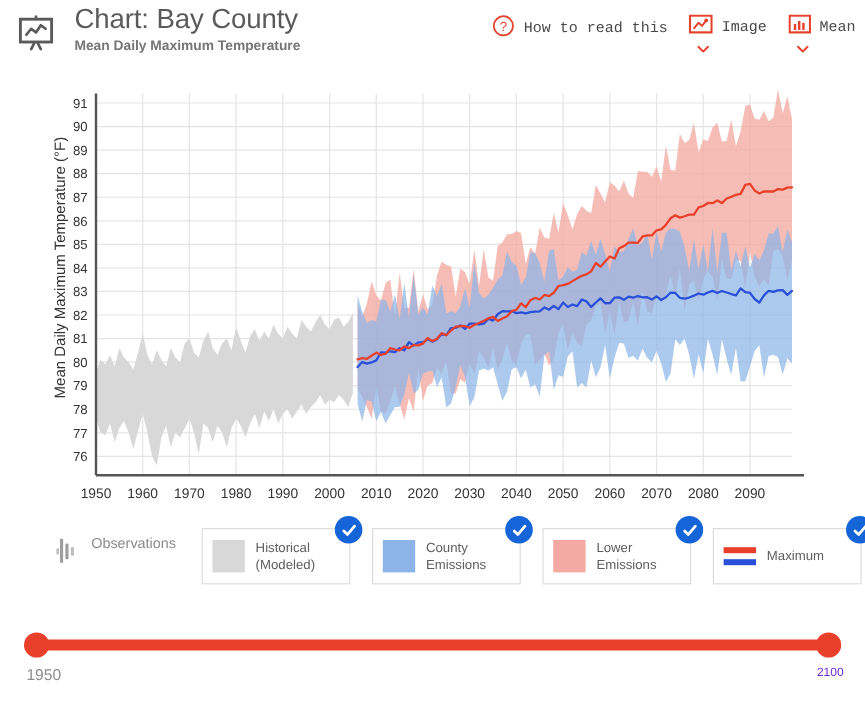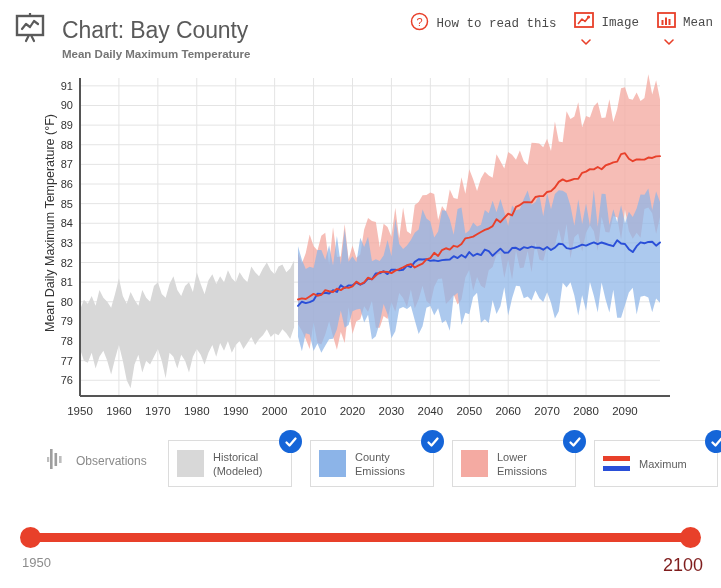--- a/index.html
+++ b/index.html
@@ -19,21 +19,21 @@
   
   #header {
     position: absolute; left: 0; top: 0;
     width: 721px; height: 56px;
   }
   #chart-board-icon {
     position: absolute; left: 10px; top: 8px;
     width: 40px; height: 40px;
   }
   #header-titles {
-    position: absolute; left: 62px; top: 16px;
+    position: absolute; left: 62px; top: 1px;
   }
   #page-title {
     font-size: 23px;
     color: #5a5a5a;
     font-weight: 400;
     letter-spacing: -0.1px;
     line-height: 28px;
     white-space: nowrap;
   }
   #page-subtitle {
@@ -85,21 +85,21 @@
   #chart-svg { position: absolute; left: 0; top: 0; }
 
   
   #legend-row {
     position: absolute; left: 0; top: 432px;
     width: 721px; height: 66px;
     display: flex; align-items: center;
   }
   #observations-item {
     position: absolute; left: 46px; top: 14px;
-    display: flex; align-items: center; gap: 10px;
+    display: flex; align-items: flex-start; gap: 10px;
     cursor: pointer;
   }
   #observations-label {
     font-size: 12px;
     color: #8a8a8a;
     white-space: nowrap;
   }
   #legend-cards {
     position: absolute; left: 168px; top: 8px;
     display: flex; gap: 18px;
@@ -160,21 +160,21 @@
     cursor: pointer;
   }
   #slider-handle-left  { left: 20px; }
   #slider-handle-right { left: 680px; }
   #slider-min-label {
     position: absolute; left: 22px; top: 40px;
     font-size: 13px; color: #8c8c8c;
   }
   #slider-max-label {
     position: absolute; right: 18px; top: 40px;
-    font-size: 18px; color: #7f1d1d;
+    font-size: 10px; color: #6d28d9;
   }
 </style>
 </head>
 <body>
 
 <div id="page">
 
   <div id="header">
 
     <span id="chart-board-icon">

